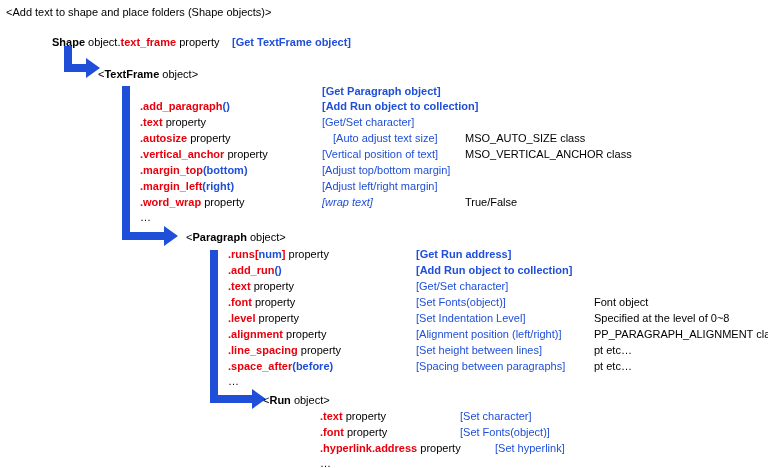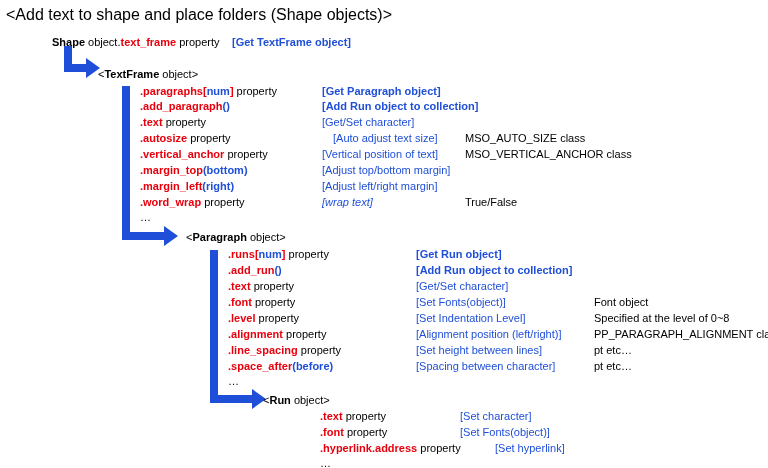--- a/index.html
+++ b/index.html
@@ -18,21 +18,21 @@
   }
   .canvas {
     position: relative;
     width: 768px;
     height: 468px;
   }
   .title {
     position: absolute;
     left: 6px;
     top: 6px;
-    font-size: 16px;
+    font-size: 11px;
     color: #000000;
     white-space: nowrap;
   }
   
   .t {
     position: absolute;
     white-space: nowrap;
     font-size: 11px;
     line-height: 12px;
   }
@@ -75,23 +75,20 @@
 
   <div class="t" style="left:52px; top:36px;">
     <span class="black bold">Shape</span><span class="black"> object.</span><span class="red bold">text_frame</span><span class="black"> property</span>
   </div>
   <div class="t blue bold" style="left:232px; top:36px;">[Get TextFrame object]</div>
 
   <div class="t" style="left:98px; top:68px;">
     <span class="black">&lt;</span><span class="black bold">TextFrame</span><span class="black"> object&gt;</span>
   </div>
 
-  <div class="t" style="left:140px; top:85px;">
-    <span class="red bold">.paragraphs[</span><span class="blue bold">num</span><span class="red bold">]</span><span class="black"> property</span>
-  </div>
   <div class="t blue bold" style="left:322px; top:85px;">[Get Paragraph object]</div>
 
   <div class="t" style="left:140px; top:100px;">
     <span class="red bold">.add_paragraph</span><span class="blue bold">()</span><span class="black"></span>
   </div>
   <div class="t blue bold" style="left:322px; top:100px;">[Add Run object to collection]</div>
 
   <div class="t" style="left:140px; top:116px;">
     <span class="red bold">.text</span><span class="black"> property</span>
   </div>
@@ -127,21 +124,21 @@
 
   <div class="t black dots" style="left:140px; top:211px;">…</div>
 
   <div class="t" style="left:186px; top:231px;">
     <span class="black">&lt;</span><span class="black bold">Paragraph</span><span class="black"> object&gt;</span>
   </div>
 
   <div class="t" style="left:228px; top:248px;">
     <span class="red bold">.runs[</span><span class="blue bold">num</span><span class="red bold">]</span><span class="black"> property</span>
   </div>
-  <div class="t blue bold" style="left:416px; top:248px;">[Get Run object]</div>
+  <div class="t blue bold" style="left:416px; top:248px;">[Get Run address]</div>
 
   <div class="t" style="left:228px; top:264px;">
     <span class="red bold">.add_run</span><span class="blue bold">()</span>
   </div>
   <div class="t blue bold" style="left:416px; top:264px;">[Add Run object to collection]</div>
 
   <div class="t" style="left:228px; top:280px;">
     <span class="red bold">.text</span><span class="black"> property</span>
   </div>
   <div class="t blue" style="left:416px; top:280px;">[Get/Set character]</div>
@@ -166,21 +163,21 @@
 
   <div class="t" style="left:228px; top:344px;">
     <span class="red bold">.line_spacing</span><span class="black"> property</span>
   </div>
   <div class="t blue" style="left:416px; top:344px;">[Set height between lines]</div>
   <div class="t black" style="left:594px; top:344px;">pt etc…</div>
 
   <div class="t" style="left:228px; top:360px;">
     <span class="red bold">.space_after</span><span class="blue bold">(before)</span>
   </div>
-  <div class="t blue" style="left:416px; top:360px;">[Spacing between character]</div>
+  <div class="t blue" style="left:416px; top:360px;">[Spacing between paragraphs]</div>
   <div class="t black" style="left:594px; top:360px;">pt etc…</div>
 
   <div class="t black dots" style="left:228px; top:375px;">…</div>
 
   <div class="t" style="left:263px; top:394px;">
     <span class="black">&lt;</span><span class="black bold">Run</span><span class="black"> object&gt;</span>
   </div>
 
   <div class="t" style="left:320px; top:410px;">
     <span class="red bold">.text</span><span class="black"> property</span>

